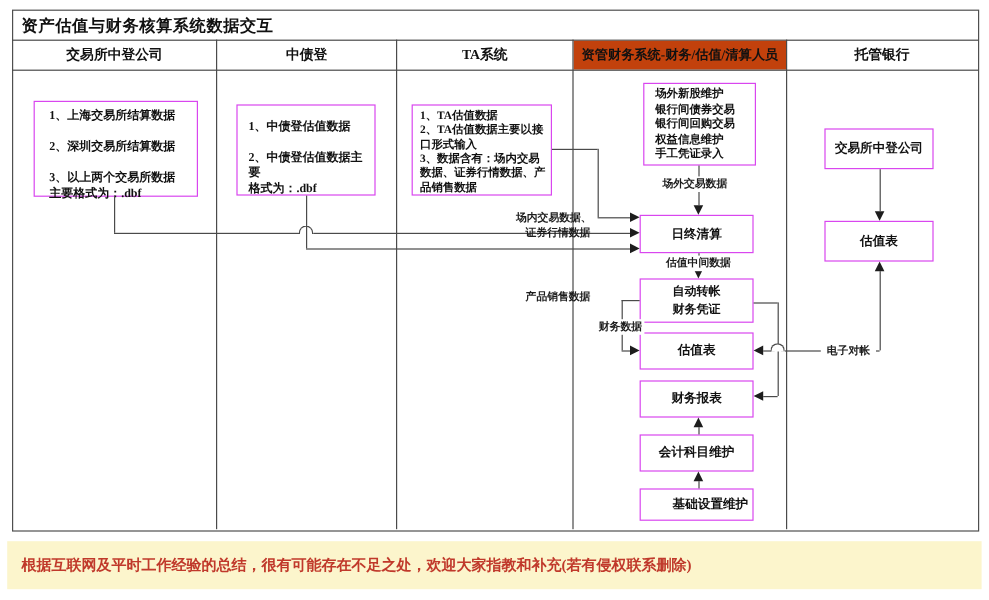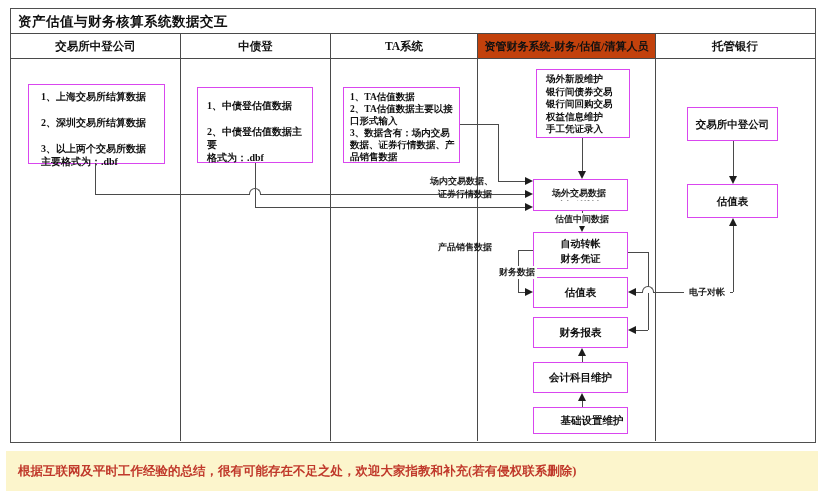--- a/index.html
+++ b/index.html
@@ -124,21 +124,21 @@
 
   <div class="vl" style="left:582px;top:401px;height:6px;"></div>
   <div class="arr arr-u" style="left:578px;top:393px;"></div>
 
   <div class="vl" style="left:733px;top:141px;height:35px;"></div>
   <div class="arr arr-d" style="left:729px;top:176px;"></div>
 
   <div class="lbl" style="left:430px;top:175px;width:62px;text-align:right;">场内交易数据、</div>
   <div class="lbl" style="left:430px;top:188px;width:62px;text-align:right;">证券行情数据</div>
   <div class="lbl" style="left:430px;top:201px;width:62px;text-align:right;margin-top:40px;">产品销售数据</div>
-  <div class="lbl bg" style="left:546px;top:147px;width:66px;margin-top:40px;">场外交易数据</div>
+  <div class="lbl bg" style="left:546px;top:147px;width:66px;">场外交易数据</div>
   <div class="lbl bg" style="left:552px;top:213px;width:60px;">估值中间数据</div>
   <div class="lbl bg" style="left:497px;top:266px;width:40px;">财务数据</div>
   <div class="lbl bg" style="left:684px;top:286px;width:46px;">电子对帐</div>
 
   <div id="footer">
     <div class="txt">根据互联网及平时工作经验的总结，很有可能存在不足之处，欢迎大家指教和补充(若有侵权联系删除)</div>
   </div>
 
 </div>
 

